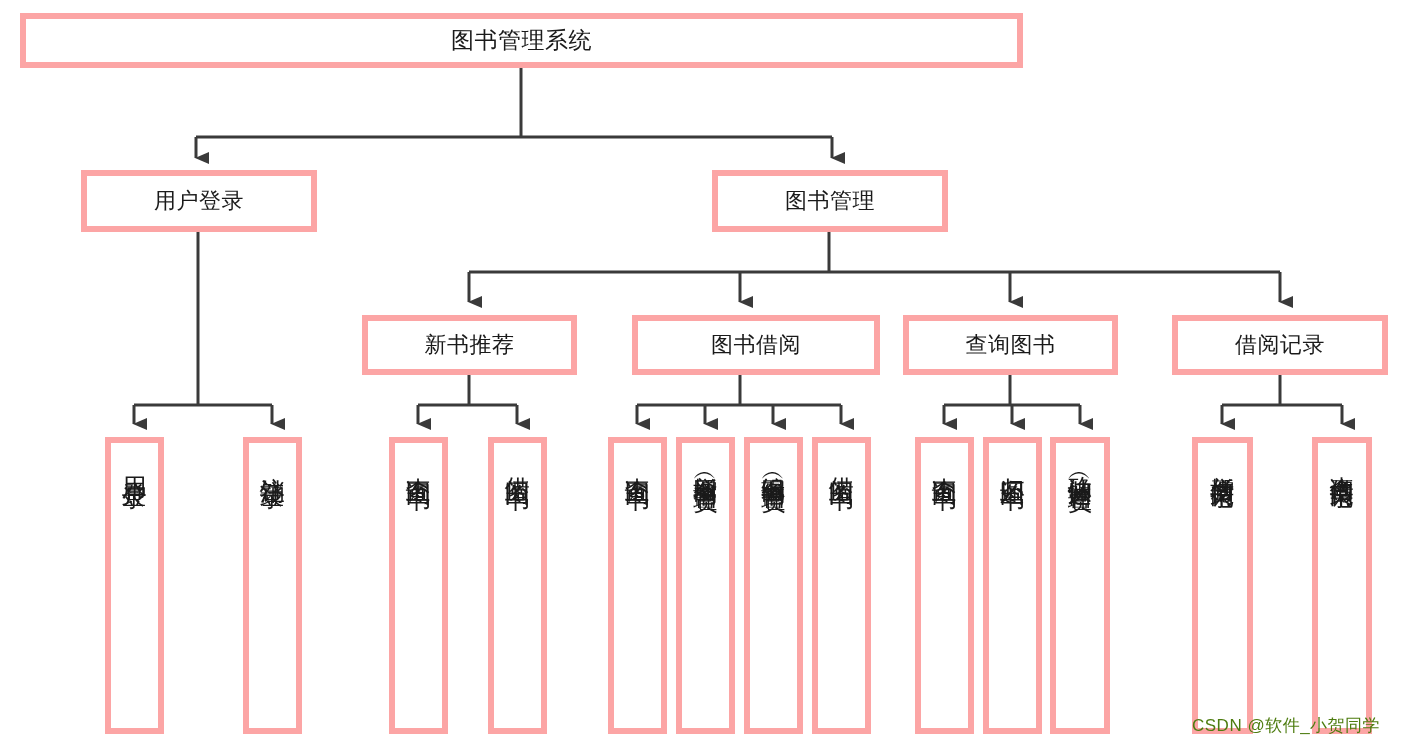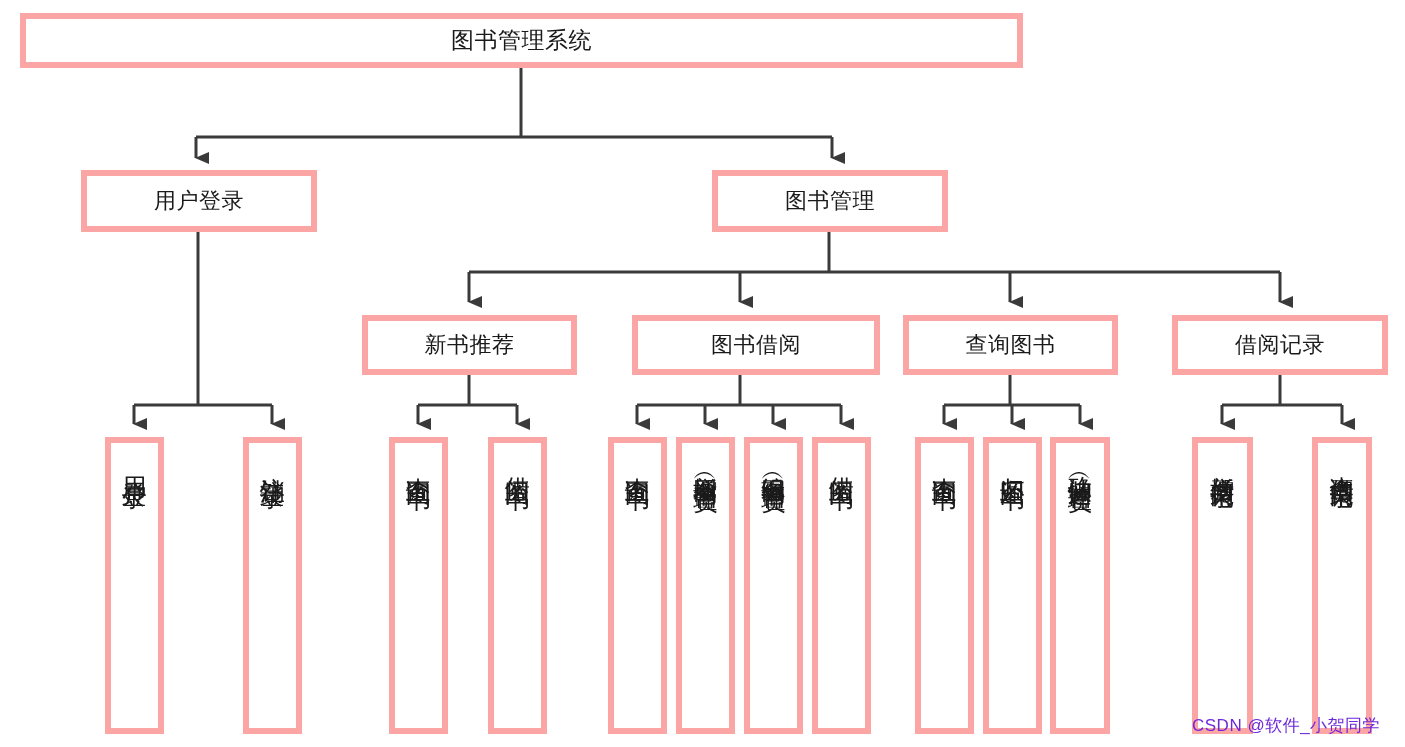--- a/index.html
+++ b/index.html
@@ -46,21 +46,21 @@
     font-size:25px;
     line-height:1.06;
     letter-spacing:3px;
   }
   .node.v.tall .lbl{font-size:24px;letter-spacing:2px;}
 
   .watermark{
     position:absolute;
     left:1192px;top:714px;
     font-size:17px;
-    color:#6d28d9;
+    color:#4d7c0f;
     white-space:nowrap;
     letter-spacing:0.5px;
     font-family:"Liberation Sans","DejaVu Sans",sans-serif;
   }
 </style>
 </head>
 <body>
 
 <div id="canvas">
 

